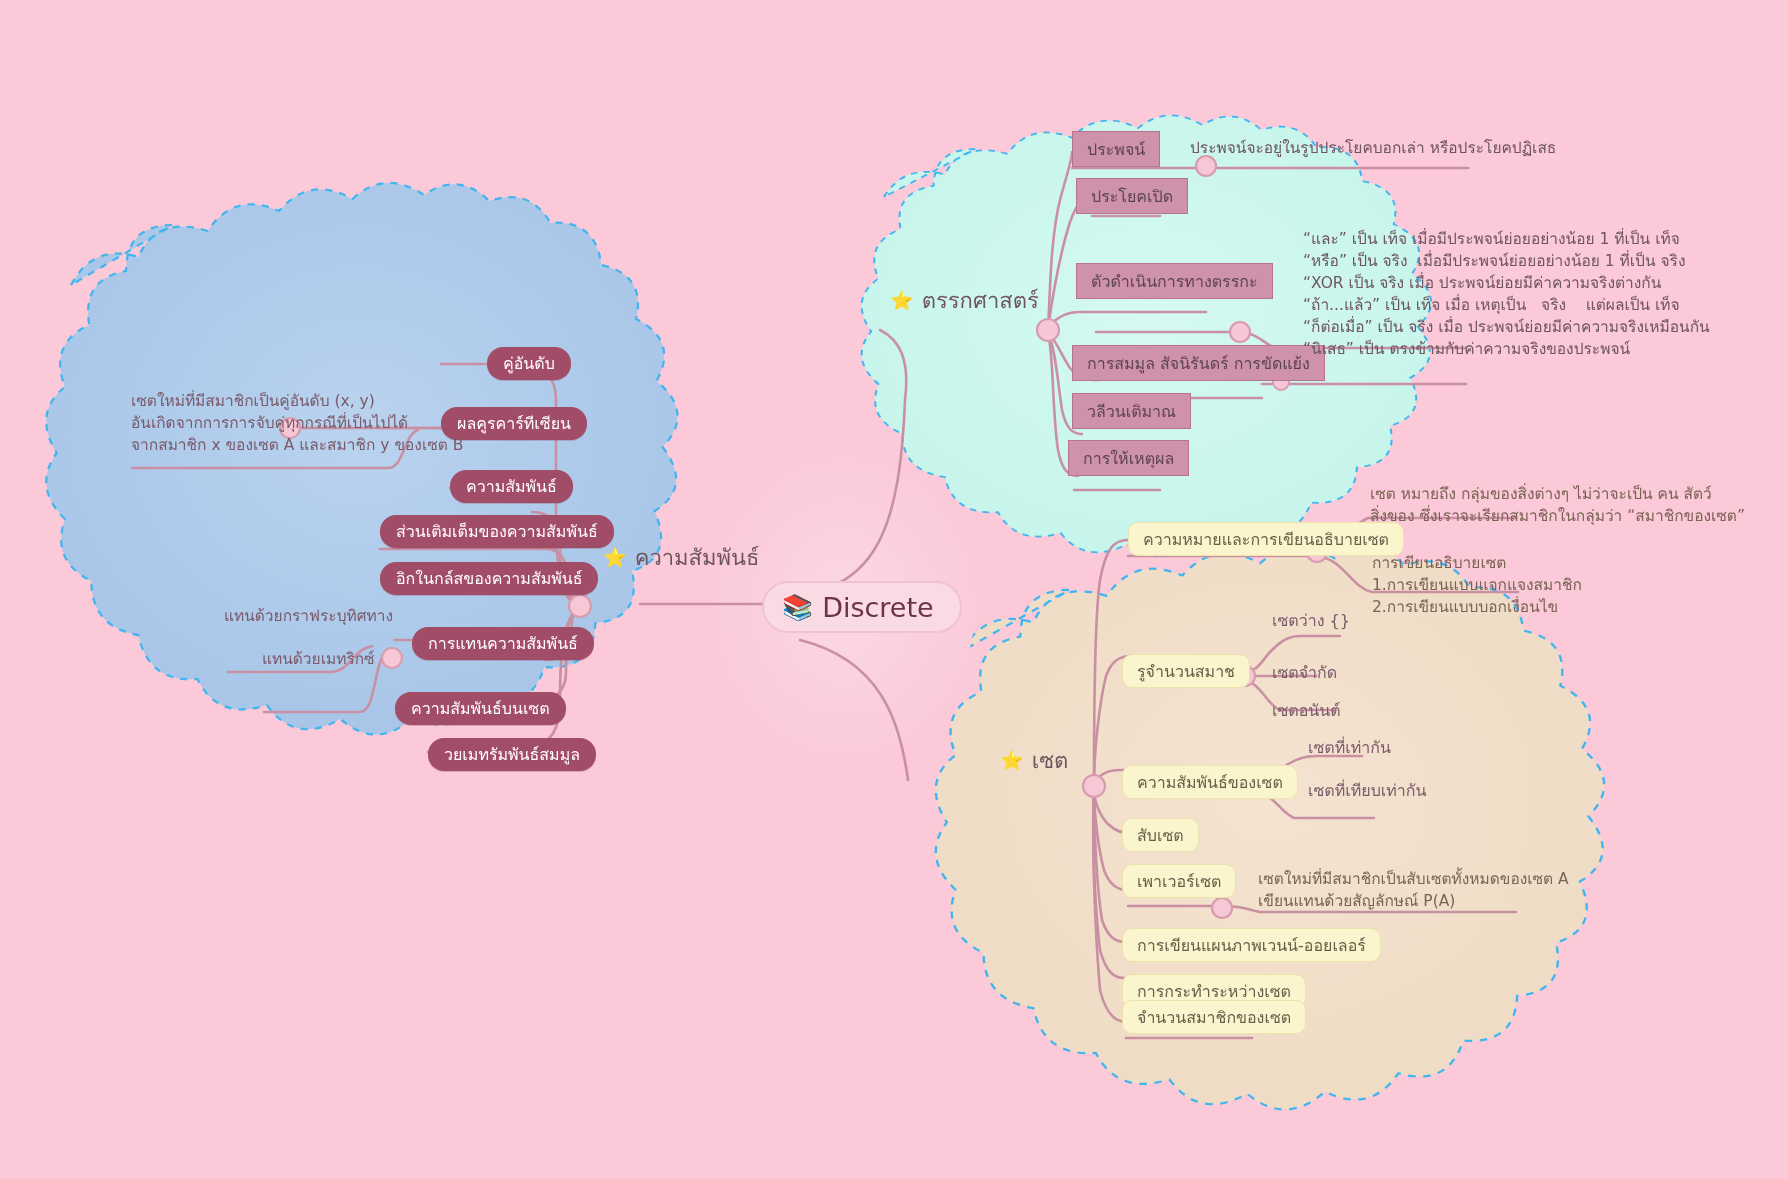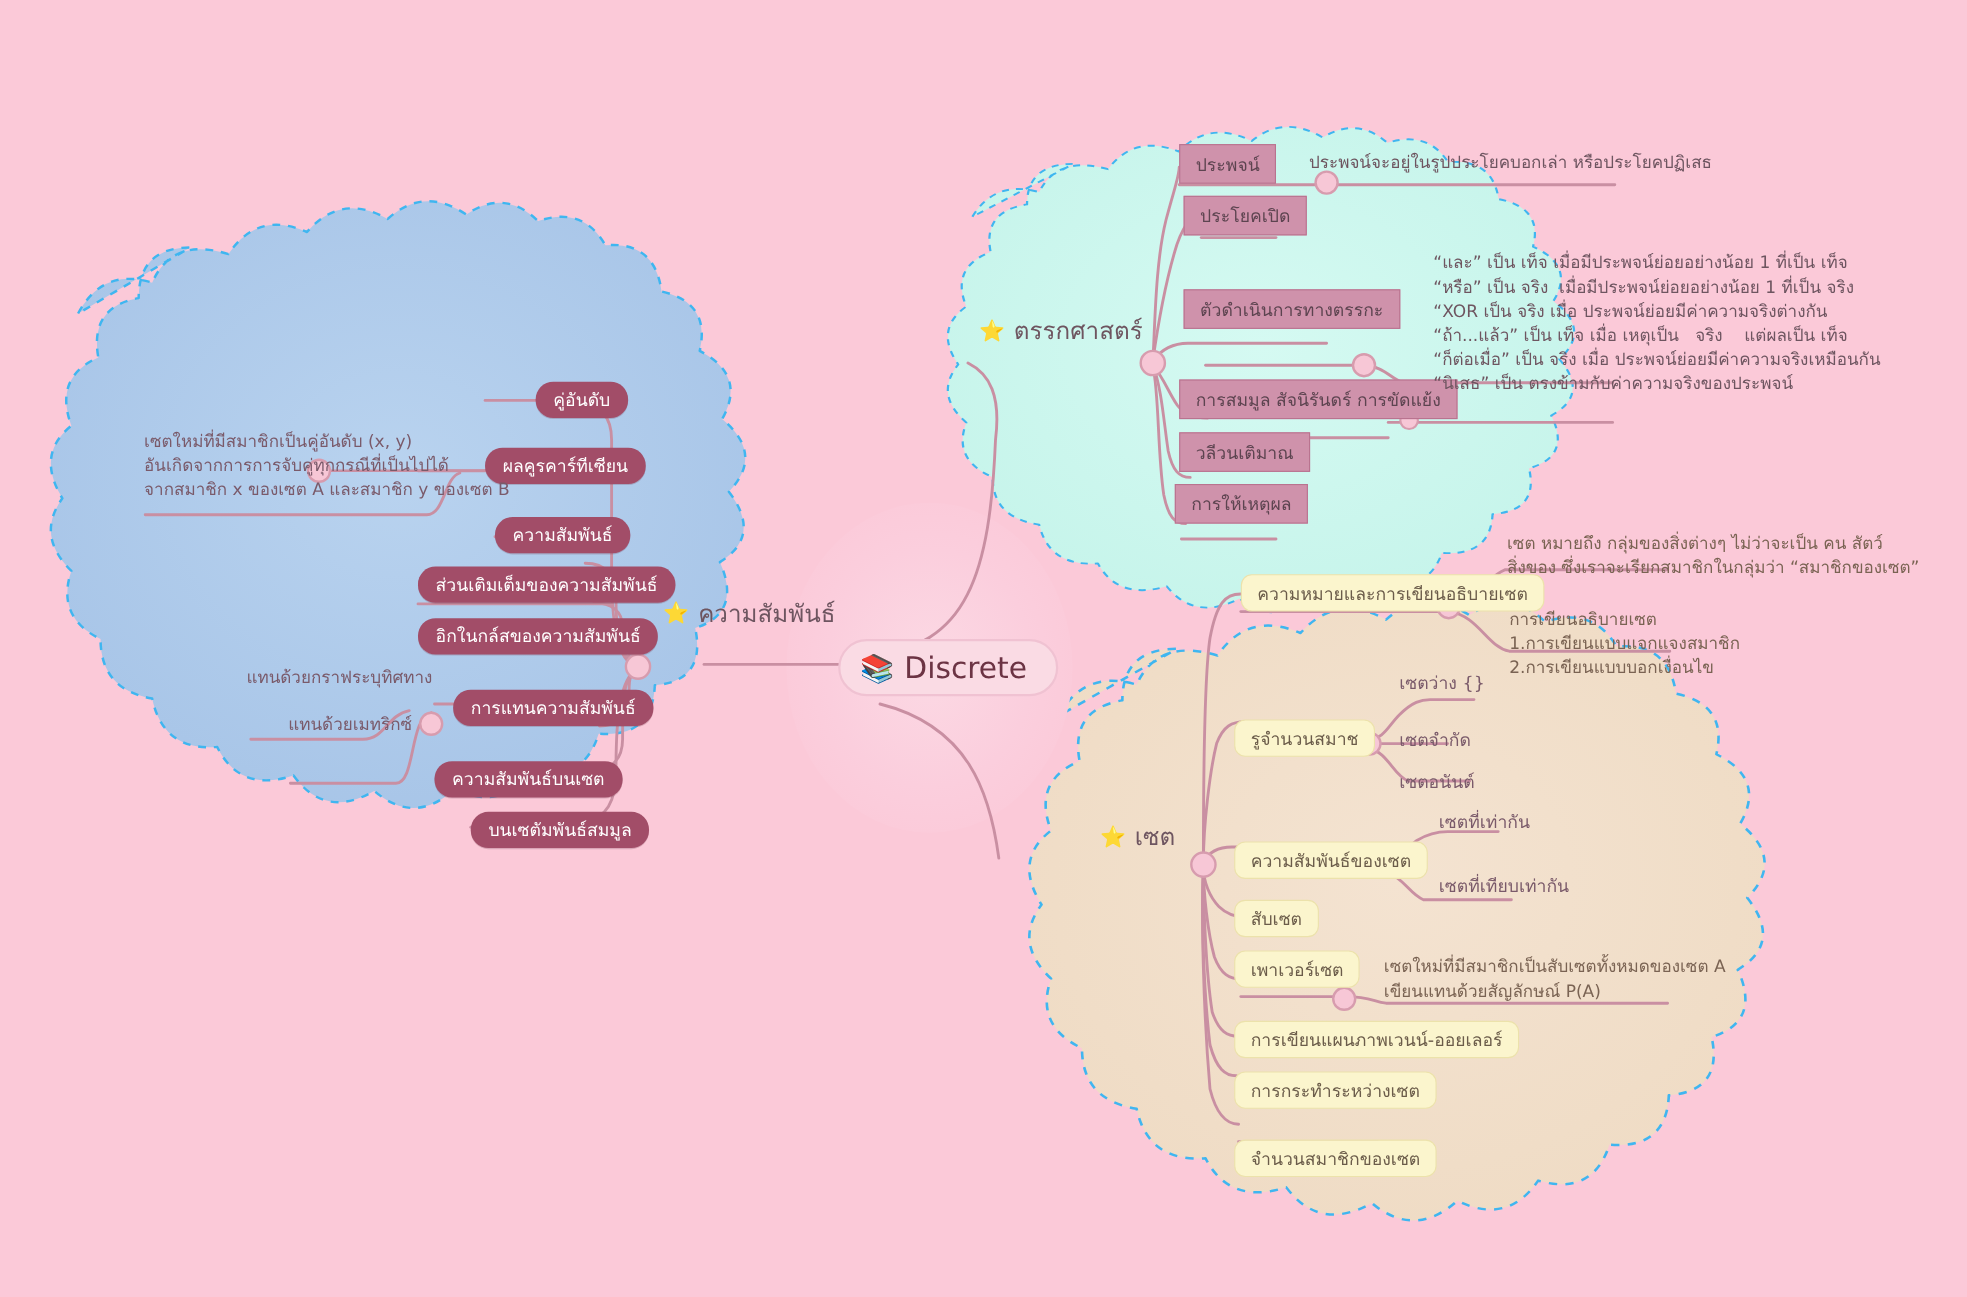--- a/index.html
+++ b/index.html
@@ -283,21 +283,21 @@
   <div class="node pill" style="left:380px;top:562px;">
       <span>อิกในกล์สของความสัมพันธ์</span>
     </div>
   <div class="node pill" style="left:412px;top:627px;">
       <span>การแทนความสัมพันธ์</span>
     </div>
   <div class="node pill" style="left:395px;top:692px;">
       <span>ความสัมพันธ์บนเซต</span>
     </div>
   <div class="node pill" style="left:428px;top:738px;">
-      <span>บนเซตัมพันธ์สมมูล</span>
+      <span>วยเมทรัมพันธ์สมมูล</span>
     </div>
 
   <div class="leaf blue" style="left:131px;top:390px;">เซตใหม่ที่มีสมาชิกเป็นคู่อันดับ (x, y)
 อันเกิดจากการการจับคู่ทุกกรณีที่เป็นไปได้
 จากสมาชิก x ของเซต A และสมาชิก y ของเซต B</div>
   <div class="leaf blue" style="left:224px;top:605px;">แทนด้วยกราฟระบุทิศทาง</div>
   <div class="leaf blue" style="left:262px;top:648px;">แทนด้วยเมทริกซ์</div>
 
   <div class="node rect" style="left:1072px;top:131px;">
       <span>ประพจน์</span>
@@ -340,30 +340,30 @@
     </div>
   <div class="node cream" style="left:1122px;top:864px;">
       <span>เพาเวอร์เซต</span>
     </div>
   <div class="node cream" style="left:1122px;top:928px;">
       <span>การเขียนแผนภาพเวนน์-ออยเลอร์</span>
     </div>
   <div class="node cream" style="left:1122px;top:974px;">
       <span>การกระทำระหว่างเซต</span>
     </div>
-  <div class="node cream" style="left:1122px;top:1036px;">
+  <div class="node cream" style="left:1122px;top:1000px;">
       <span>จำนวนสมาชิกของเซต</span>
     </div>
 
   <div class="leaf tan" style="left:1370px;top:483px;">เซต หมายถึง กลุ่มของสิ่งต่างๆ ไม่ว่าจะเป็น คน สัตว์
 สิ่งของ ซึ่งเราจะเรียกสมาชิกในกลุ่มว่า “สมาชิกของเซต”</div>
   <div class="leaf tan" style="left:1372px;top:552px;">การเขียนอธิบายเซต
 1.การเขียนแบบแจกแจงสมาชิก
 2.การเขียนแบบบอกเงื่อนไข</div>
   <div class="leaf tan plainpill" style="left:1272px;top:610px;">เซตว่าง {}</div>
   <div class="leaf tan plainpill" style="left:1272px;top:662px;">เซตจำกัด</div>
   <div class="leaf tan plainpill" style="left:1272px;top:700px;">เซตอนันต์</div>
   <div class="leaf tan plainpill" style="left:1308px;top:737px;">เซตที่เท่ากัน</div>
-  <div class="leaf tan plainpill" style="left:1308px;top:780px;margin-top:15px;">เซตที่เทียบเท่ากัน</div>
+  <div class="leaf tan plainpill" style="left:1308px;top:780px;">เซตที่เทียบเท่ากัน</div>
   <div class="leaf tan" style="left:1258px;top:868px;">เซตใหม่ที่มีสมาชิกเป็นสับเซตทั้งหมดของเซต A
 เขียนแทนด้วยสัญลักษณ์ P(A)</div>
 
 </div>
 
 </body></html>

